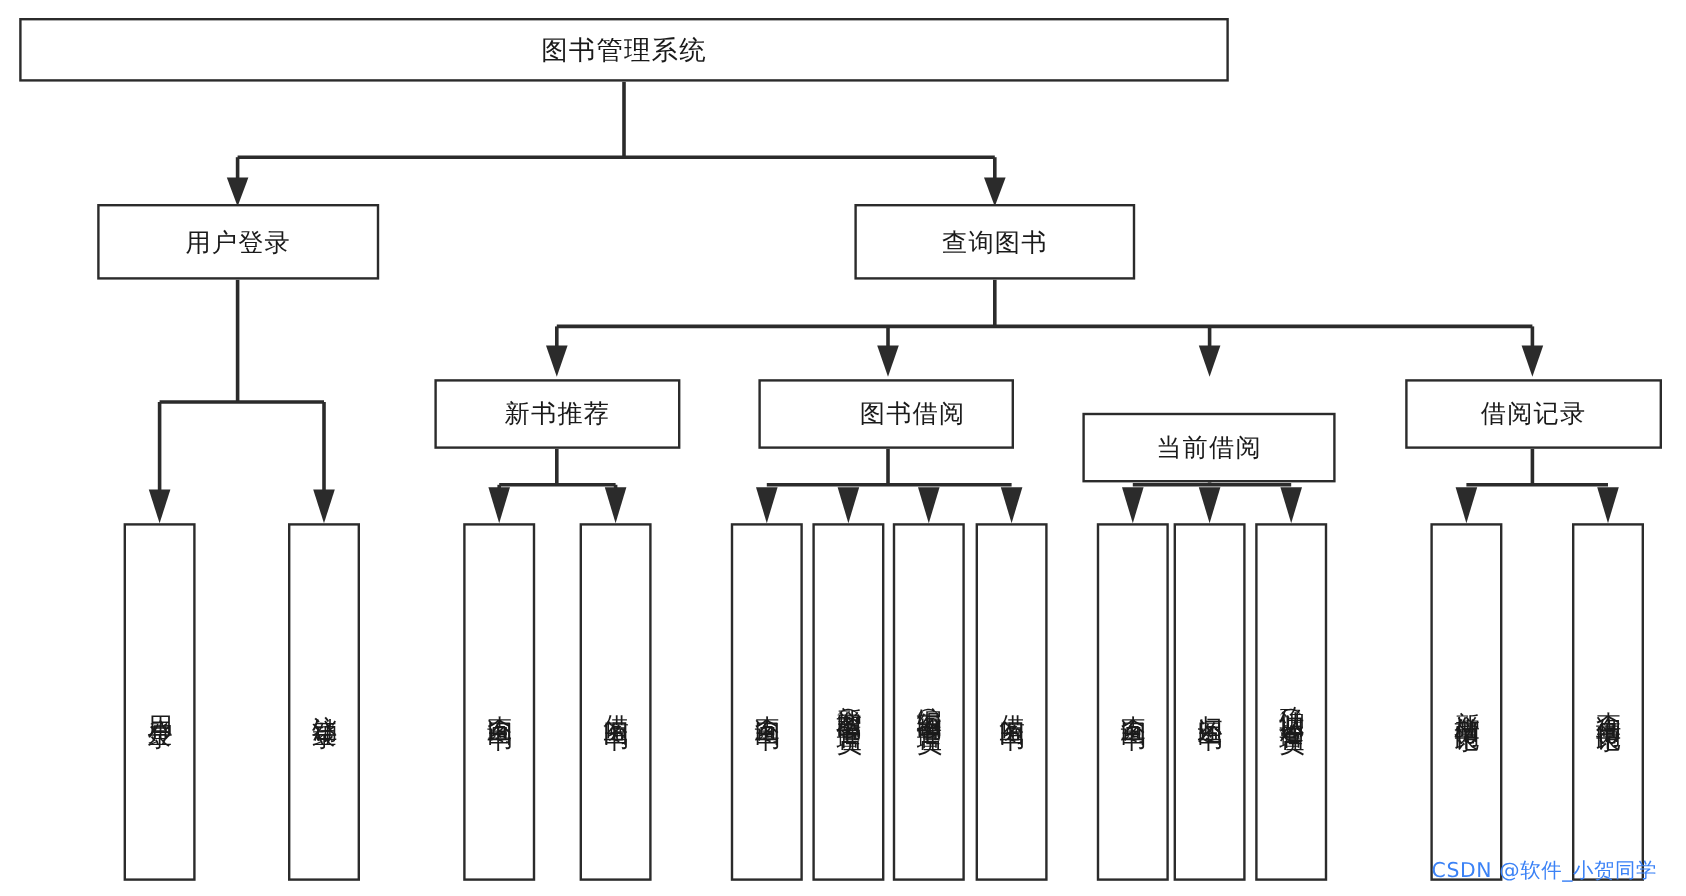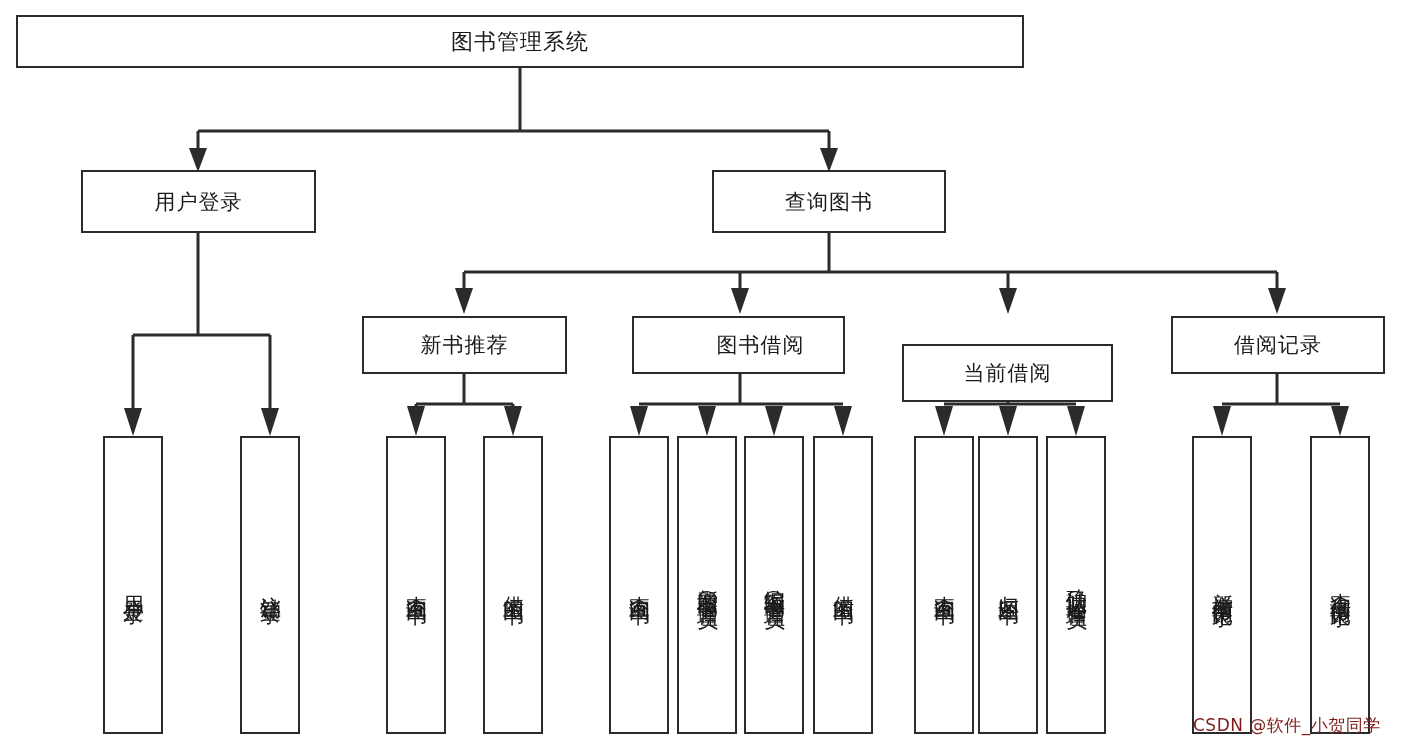--- a/index.html
+++ b/index.html
@@ -39,21 +39,21 @@
     line-height:1;
   }
   .node.vert .lbl{
     writing-mode:vertical-rl;
     text-orientation:upright;
     white-space:nowrap;
   }
   .node.root{font-size:22px;}
   .watermark{
     position:absolute;
-    color:#7f1d1d;
+    color:#3b82f6;
     font-size:17px;
     letter-spacing:0.5px;
     white-space:nowrap;
     user-select:none;
   }
   svg.links{position:absolute;left:0;top:0;width:1405px;height:747px;pointer-events:none;}
   svg.links line, svg.links path{stroke:#2b2b2b;stroke-width:3;fill:none;}
 </style>
 </head>
 <body>

